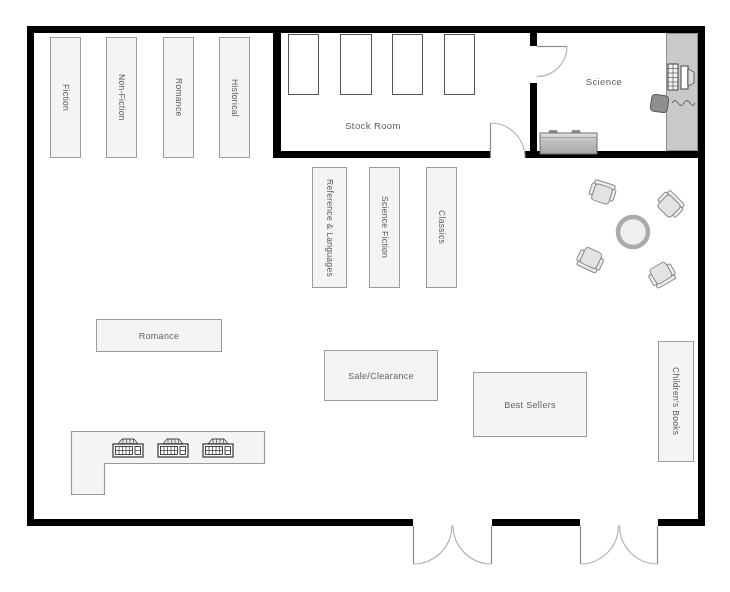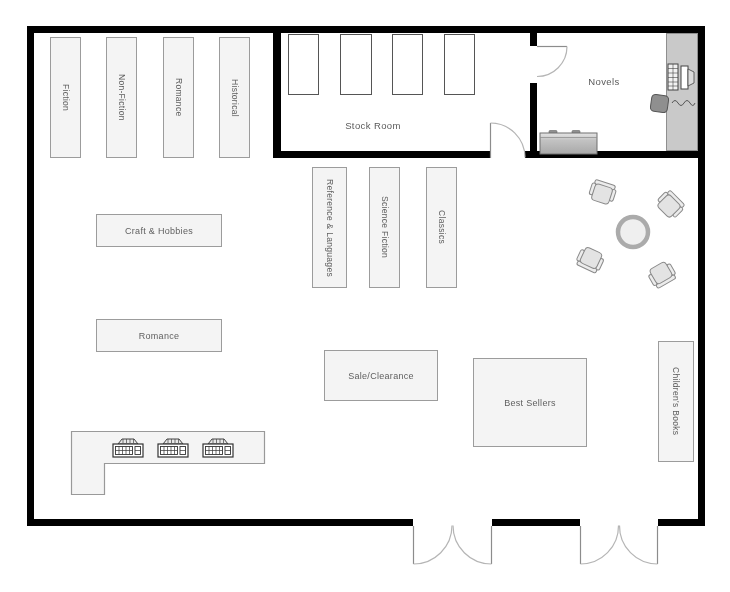--- a/index.html
+++ b/index.html
@@ -138,24 +138,23 @@
 
   <div class="shelf vtext" style="left:50px;top:37px;width:31px;height:121px;">Fiction</div>
   <div class="shelf vtext" style="left:106px;top:37px;width:31px;height:121px;">Non-Fiction</div>
   <div class="shelf vtext" style="left:163px;top:37px;width:31px;height:121px;">Romance</div>
   <div class="shelf vtext" style="left:219px;top:37px;width:31px;height:121px;">Historical</div>
 
   <div class="shelf vtext" style="left:312px;top:167px;width:35px;height:121px;">Reference &amp; Languages</div>
   <div class="shelf vtext" style="left:369px;top:167px;width:31px;height:121px;">Science Fiction</div>
   <div class="shelf vtext" style="left:426px;top:167px;width:31px;height:121px;">Classics</div>
 
-  <div class="shelf" style="left:96px;top:214px;width:126px;height:33px;">Craft &amp; Hobbies</div>
   <div class="shelf" style="left:96px;top:319px;width:126px;height:33px;">Romance</div>
 
   <div class="shelf" style="left:324px;top:350px;width:114px;height:51px;">Sale/Clearance</div>
-  <div class="shelf" style="left:473px;top:358px;width:114px;height:89px;text-align:right;">Best Sellers</div>
+  <div class="shelf" style="left:473px;top:372px;width:114px;height:65px;text-align:right;">Best Sellers</div>
 
   <div class="shelf vtext" style="left:658px;top:341px;width:36px;height:121px;">Children's Books</div>
 
   <div class="room-label" style="left:323px;top:120px;width:100px;text-align:center;">Stock Room</div>
-  <div class="room-label" style="left:564px;top:76px;width:80px;">Novels</div>
+  <div class="room-label" style="left:564px;top:76px;width:80px;">Science</div>
 
 </div>
 
 </body></html>

